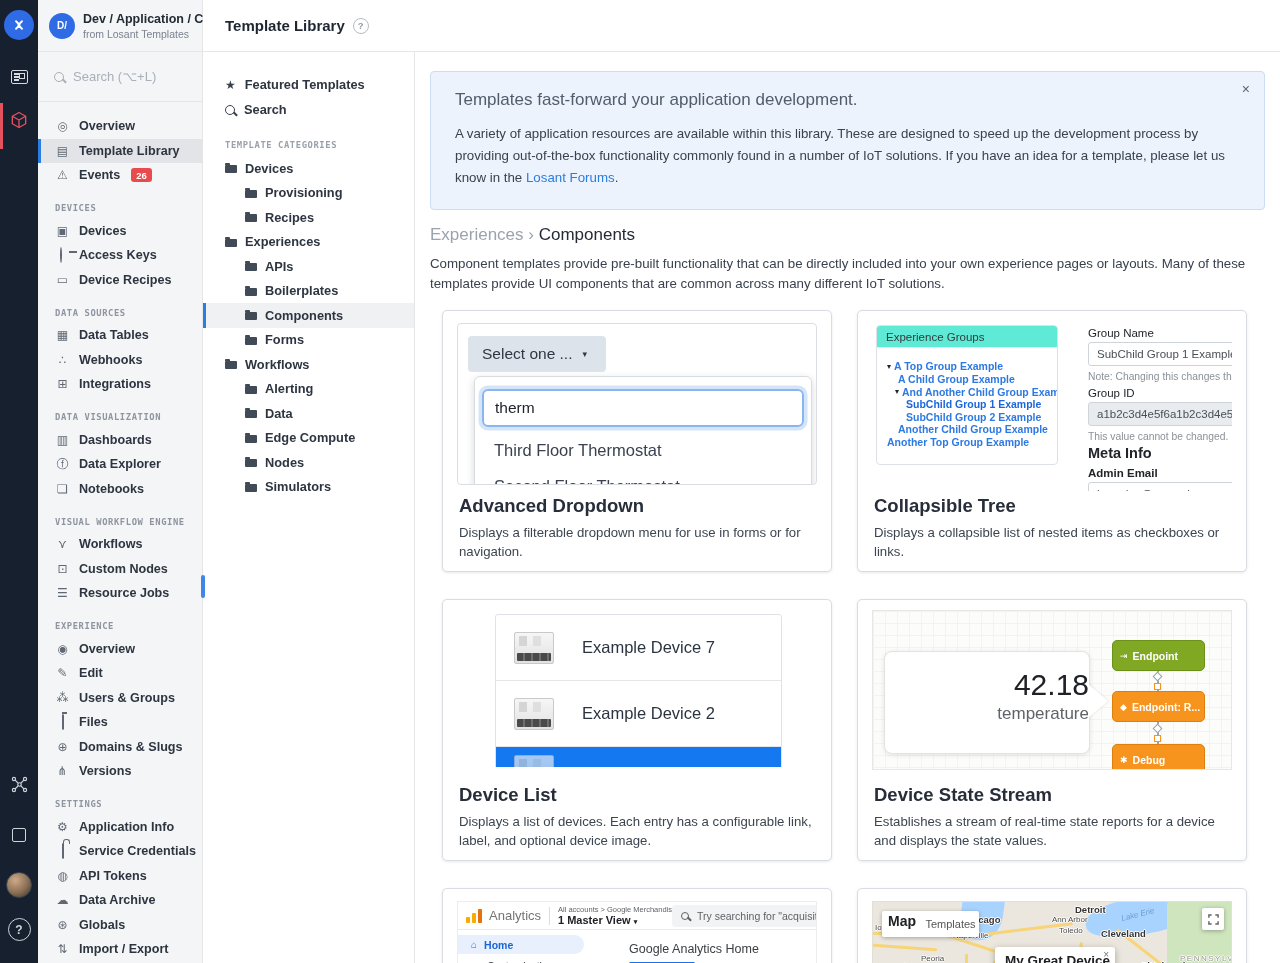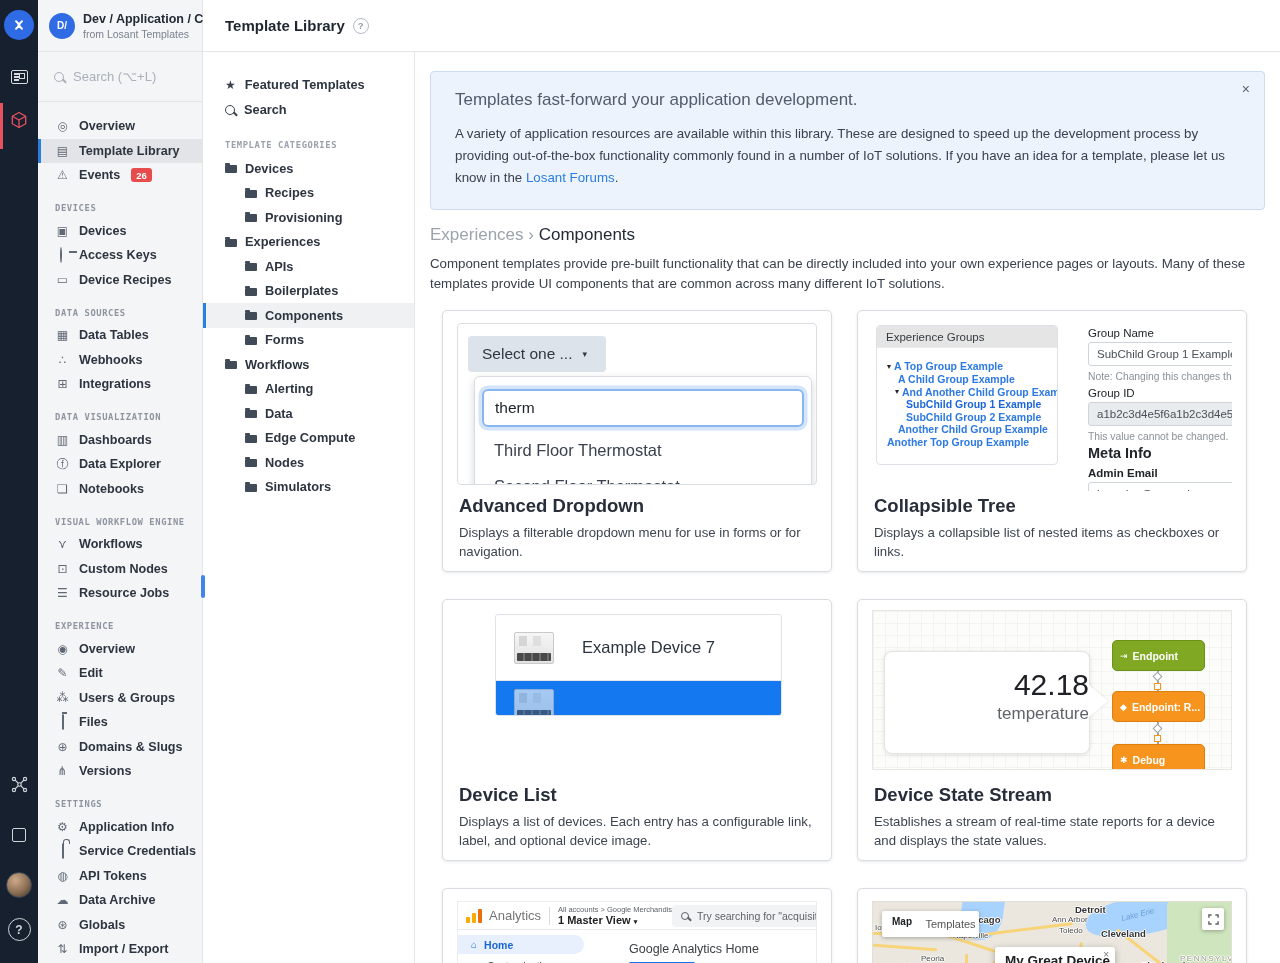--- a/index.html
+++ b/index.html
@@ -88,21 +88,21 @@
   .sel-btn-label { font-size:15.5px; color:#2e3742; }
   .sel-caret { font-size:9px; color:#2e3742; }
   .dd-panel { position:absolute; left:16px; top:52px; width:338px; height:200px; background:#fff; border:1px solid #d8dce1; border-radius:6px; box-shadow:0 3px 8px rgba(30,40,50,.18); }
   .dd-input { margin:12px 7px 0; height:38px; border:2px solid #8ab6ef; border-radius:6px; box-shadow:0 0 0 3.5px rgba(82,148,233,.25); display:flex; align-items:center; padding-left:11px; font-size:15.5px; color:#20252b; }
   .dd-opt { padding-left:19px; margin-top:14px; font-size:16.5px; color:#39424e; }
   .dd-opt + .dd-opt { margin-top:17px; }
 
   
   .p-tree { height:168px; }
   .tpanel { position:absolute; left:4px; top:2px; width:182px; height:140px; border:1px solid #dde1e6; border-radius:4px; background:#fff; overflow:hidden; }
-  .tpanel-head { height:22px; background:#e5e5e5; border-bottom:1px solid #e9ecef; font-size:11.5px; color:#343a40; display:flex; align-items:center; padding-left:9px; }
+  .tpanel-head { height:22px; background:#5eead4; border-bottom:1px solid #e9ecef; font-size:11.5px; color:#343a40; display:flex; align-items:center; padding-left:9px; }
   .tbody { padding:12px 0 0 10px; }
   .trow { height:12.6px; display:flex; align-items:center; white-space:nowrap; }
   .tcaret { font-size:8px; color:#212529; margin-right:3px; }
   .tlink { font-size:10.5px; font-weight:600; color:#2d79e3; cursor:pointer; }
   .tlink.tbold { font-weight:bold; color:#1b66d9; }
   .tform { position:absolute; left:216px; top:0; width:230px; }
   .flabel { position:absolute; font-size:11.5px; font-weight:500; color:#212529; white-space:nowrap; }
   .finput { position:absolute; width:210px; height:24px; border:1px solid #ced4da; border-radius:3px; background:#fff; font-size:11.5px; color:#495057; display:flex; align-items:center; padding-left:8px; white-space:nowrap; }
   .finput.disabled { background:#e9ecef; }
   .fnote { position:absolute; font-size:10.3px; color:#8a9199; white-space:nowrap; }
@@ -159,21 +159,21 @@
   .p-map { height:160px; background:#ebe7de; border:1px solid #e2dfd7; }
   .lake { position:absolute; background:#a8d3ff; }
   .greenp { position:absolute; background:#cfe5bd; border-radius:8px; }
   .road { position:absolute; height:2.5px; background:#f7d478; border-radius:1px; }
   .roadw { position:absolute; height:1.5px; background:#fff; }
   .mlabel { position:absolute; font-size:8px; color:#4a4a4a; white-space:nowrap; text-shadow:-1px 0 #fff,1px 0 #fff,0 -1px #fff,0 1px #fff; }
   .mlabel.big { font-size:9.5px; font-weight:bold; color:#333; }
   .mlabel.area { color:#9a9891; letter-spacing:1.5px; }
   .mlabel.water { color:#6b9fd4; font-style:italic; transform:rotate(-14deg); text-shadow:none; }
   .mapctl { position:absolute; left:9px; top:9px; display:flex; background:#fff; border-radius:2px; box-shadow:0 1px 4px rgba(0,0,0,.3); }
-  .map-btn { width:40px; height:20px; font-size:10px; font-weight:bold; color:#202124; display:flex; align-items:center; justify-content:center; }
+  .map-btn { width:40px; height:20px; font-size:14px; font-weight:bold; color:#202124; display:flex; align-items:center; justify-content:center; }
   .sat-btn { width:57px; height:26px; font-size:11px; color:#565656; display:flex; align-items:center; justify-content:center; }
   .fsbtn { position:absolute; right:7px; top:6px; width:22px; height:22px; background:#fff; border-radius:2px; box-shadow:0 1px 4px rgba(0,0,0,.3); display:flex; align-items:center; justify-content:center; }
   .iwin { position:absolute; left:122px; top:45px; width:120px; height:43px; background:#fff; border-radius:3px; box-shadow:0 2px 7px rgba(0,0,0,.3); }
   .iwin::after { content:''; position:absolute; left:52px; bottom:-7px; border-left:8px solid transparent; border-right:8px solid transparent; border-top:8px solid #fff; }
   .iw-title { margin:6px 0 0 10px; font-size:13.5px; font-weight:bold; color:#202124; white-space:nowrap; }
   .iw-close { position:absolute; top:2px; right:6px; font-size:10px; color:#757575; }
 </style>
 </head>
 <body>
 
@@ -368,25 +368,25 @@
         <span class="mag" style="color:#39414d;"></span>
         <span class="tlabel0">Search</span>
       </div>
     <div class="tcat-header">TEMPLATE CATEGORIES</div>
     <div class="cat">
         <span class="folder"></span>
         <span class="clabel">Devices</span>
       </div>
     <div class="cat ind1">
         <span class="folder"></span>
+        <span class="clabel">Provisioning</span>
+      </div>
+    <div class="cat ind1">
+        <span class="folder"></span>
         <span class="clabel">Recipes</span>
-      </div>
-    <div class="cat ind1">
-        <span class="folder"></span>
-        <span class="clabel">Provisioning</span>
       </div>
     <div class="cat">
         <span class="folder"></span>
         <span class="clabel">Experiences</span>
       </div>
     <div class="cat ind1">
         <span class="folder"></span>
         <span class="clabel">APIs</span>
       </div>
     <div class="cat ind1">
@@ -506,20 +506,24 @@
         <div class="card-desc">Displays a collapsible list of nested items as checkboxes or links.</div>
       </div>
 
       <div class="card">
         <div class="prev p-list">
           <div class="dlist">
             <div class="drow">
                 <span class="devimg"></span>
                 <span class="drow-label">Example Device 7</span>
               </div>
+            <div class="drow">
+                <span class="devimg"></span>
+                <span class="drow-label">Example Device 2</span>
+              </div>
             <div class="drow drow-sel">
                 <span class="devimg ghost"></span>
               </div>
           </div>
         </div>
         <div class="card-title">Device List</div>
         <div class="card-desc">Displays a list of devices. Each entry has a configurable link, label, and optional device image.</div>
       </div>
 
       <div class="card">

